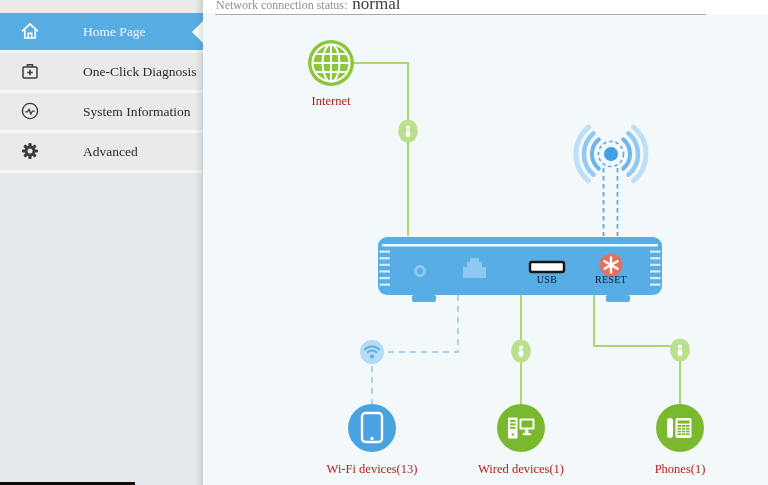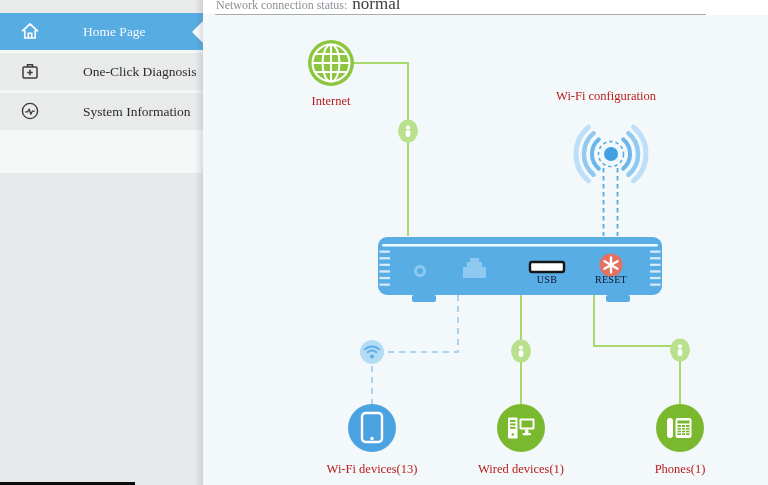--- a/index.html
+++ b/index.html
@@ -84,20 +84,35 @@
       <div class="nav-row" style="top:80px">
         <span class="nav-icon">
           <svg width="20" height="20" viewBox="0 0 20 20">
             <circle cx="10" cy="10" r="7.6" fill="none" stroke="#3c3c3c" stroke-width="1.4"></circle>
             <path d="M5.2 10.8 H7.6 L9.2 8.2 L10.8 13.2 L12.3 10.2 H14.8" fill="none" stroke="#3c3c3c" stroke-width="1.3" stroke-linejoin="round"></path>
           </svg>
         </span>
         <span class="nav-label">System Information</span>
       </div>
 
+      <div class="nav-row" style="top:120px">
+        <span class="nav-icon">
+          <svg width="20" height="20" viewBox="0 0 20 20">
+            <g fill="#3c3c3c">
+              <rect x="8.4" y="2" width="3.2" height="16" rx="1"></rect>
+              <rect x="8.4" y="2" width="3.2" height="16" rx="1" transform="rotate(45 10 10)"></rect>
+              <rect x="8.4" y="2" width="3.2" height="16" rx="1" transform="rotate(90 10 10)"></rect>
+              <rect x="8.4" y="2" width="3.2" height="16" rx="1" transform="rotate(135 10 10)"></rect>
+              <circle cx="10" cy="10" r="5.4"></circle>
+            </g>
+            <circle cx="10" cy="10" r="2.5" fill="#e9eaea"></circle>
+          </svg>
+        </span>
+        <span class="nav-label">Advanced</span>
+      </div>
 
     </div>
     <div class="sidebar-shadow"></div>
   </div>
 
   <div class="main">
 
     <div class="header-strip">
       <div class="status-line">
         <span class="status-label">Network connection status:</span><span class="status-value">normal</span>
@@ -211,21 +226,20 @@
           <circle r="24" fill="#7ab92d"></circle>
           <rect x="-13" y="-10" width="6" height="20" rx="3" fill="#ffffff"></rect>
           <rect x="-4.5" y="-10" width="16" height="20" rx="2" fill="#ffffff"></rect>
           <rect x="-2.5" y="-7.5" width="12" height="3" fill="#7ab92d"></rect>
           <rect x="-2.5" y="-3" width="12" height="10" fill="#7ab92d"></rect>
           <path d="M1.5 -3 V7 M5.5 -3 V7 M-2.5 -0.4 H9.5 M-2.5 2.2 H9.5 M-2.5 4.8 H9.5" stroke="#ffffff" stroke-width="1"></path>
         </g>
       </svg>
 
       <div class="lbl" style="left:128px; top:79px">Internet</div>
-      <div class="lbl" style="left:403px; top:74px">Wi-Fi configuration</div>
       <div class="lbl lbl-port" style="left:344px; top:259px">USB</div>
       <div class="lbl lbl-port" style="left:408px; top:259px">RESET</div>
       <div class="lbl" style="left:169px; top:447px">Wi-Fi devices(13)</div>
       <div class="lbl" style="left:318px; top:447px">Wired devices(1)</div>
       <div class="lbl" style="left:477px; top:447px">Phones(1)</div>
     </div>
   </div>
 
   <div class="bottom-black-bar"></div>
 </div>

